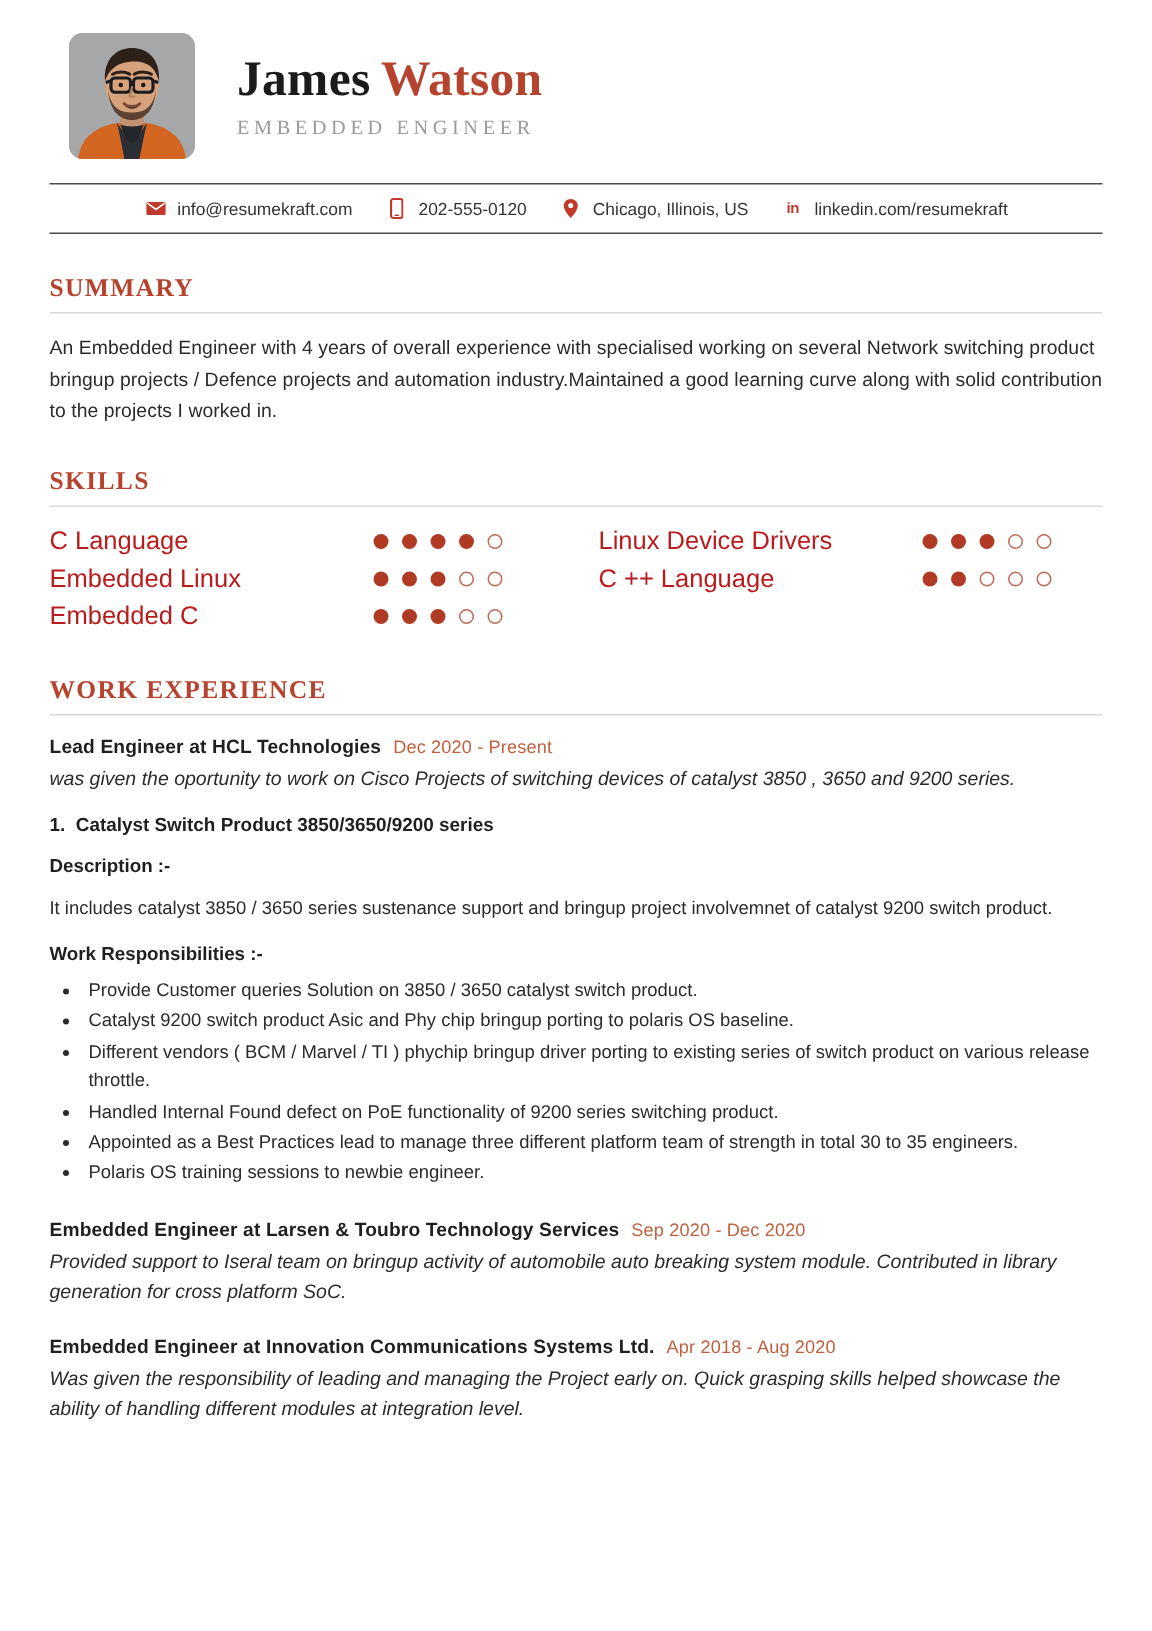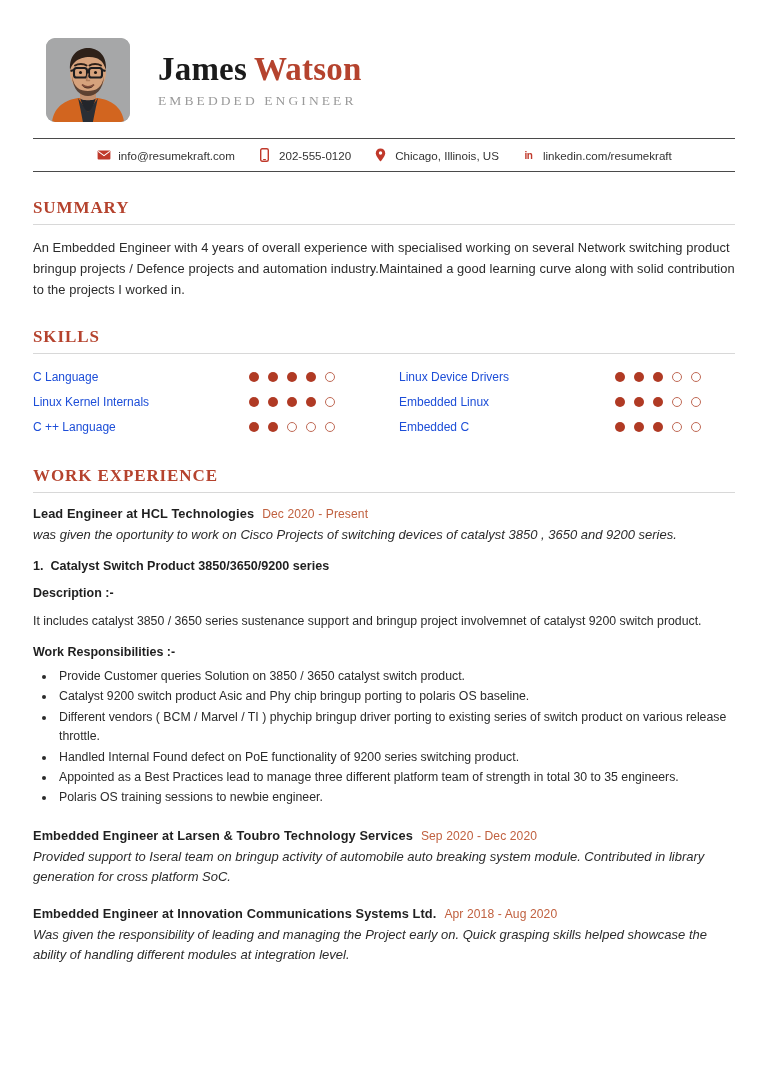--- a/index.html
+++ b/index.html
@@ -12,21 +12,21 @@
     height: 1087px;
     font-family: "Liberation Sans", sans-serif;
     color: #2b2b2b;
     overflow: hidden;
   }
   .page {
     width: 768px;
     height: 938px;
     position: relative;
     box-sizing: border-box;
-    padding: 16px 33px;
+    padding: 0 33px;
     background: #fff;
   }
 
   
   .header {
     display: flex;
     align-items: center;
     padding: 22px 0 16px 13px;
   }
   .avatar {
@@ -135,22 +135,22 @@
     row-gap: 0;
   }
   .skill-row {
     display: flex;
     align-items: center;
     justify-content: space-between;
     height: 25px;
     padding-right: 34px;
   }
   .skill-name {
-    font-size: 12px;
-    color: #1d4ed8;
+    font-size: 17px;
+    color: #b91c1c;
   }
   .dots { display: flex; gap: 9px; flex: 0 0 auto; }
   .dot {
     width: 10px; height: 10px;
     border-radius: 50%;
     box-sizing: border-box;
   }
   .dot.on  { background: #b03a24; }
   .dot.off { background: #fff; border: 1.1px solid #c06a56; }
 
@@ -327,30 +327,20 @@
             <span class="dot off"></span>
           </div>
         </div>
         <div class="skill-row">
           <div class="skill-name">Linux Device Drivers</div>
           <div class="dots">
             <span class="dot on"></span>
             <span class="dot on"></span>
             <span class="dot on"></span>
             <span class="dot off"></span>
-            <span class="dot off"></span>
-          </div>
-        </div>
-        <div class="skill-row">
-          <div class="skill-name">Linux Kernel Internals</div>
-          <div class="dots">
-            <span class="dot on"></span>
-            <span class="dot on"></span>
-            <span class="dot on"></span>
-            <span class="dot on"></span>
             <span class="dot off"></span>
           </div>
         </div>
         <div class="skill-row">
           <div class="skill-name">Embedded Linux</div>
           <div class="dots">
             <span class="dot on"></span>
             <span class="dot on"></span>
             <span class="dot on"></span>
             <span class="dot off"></span>

